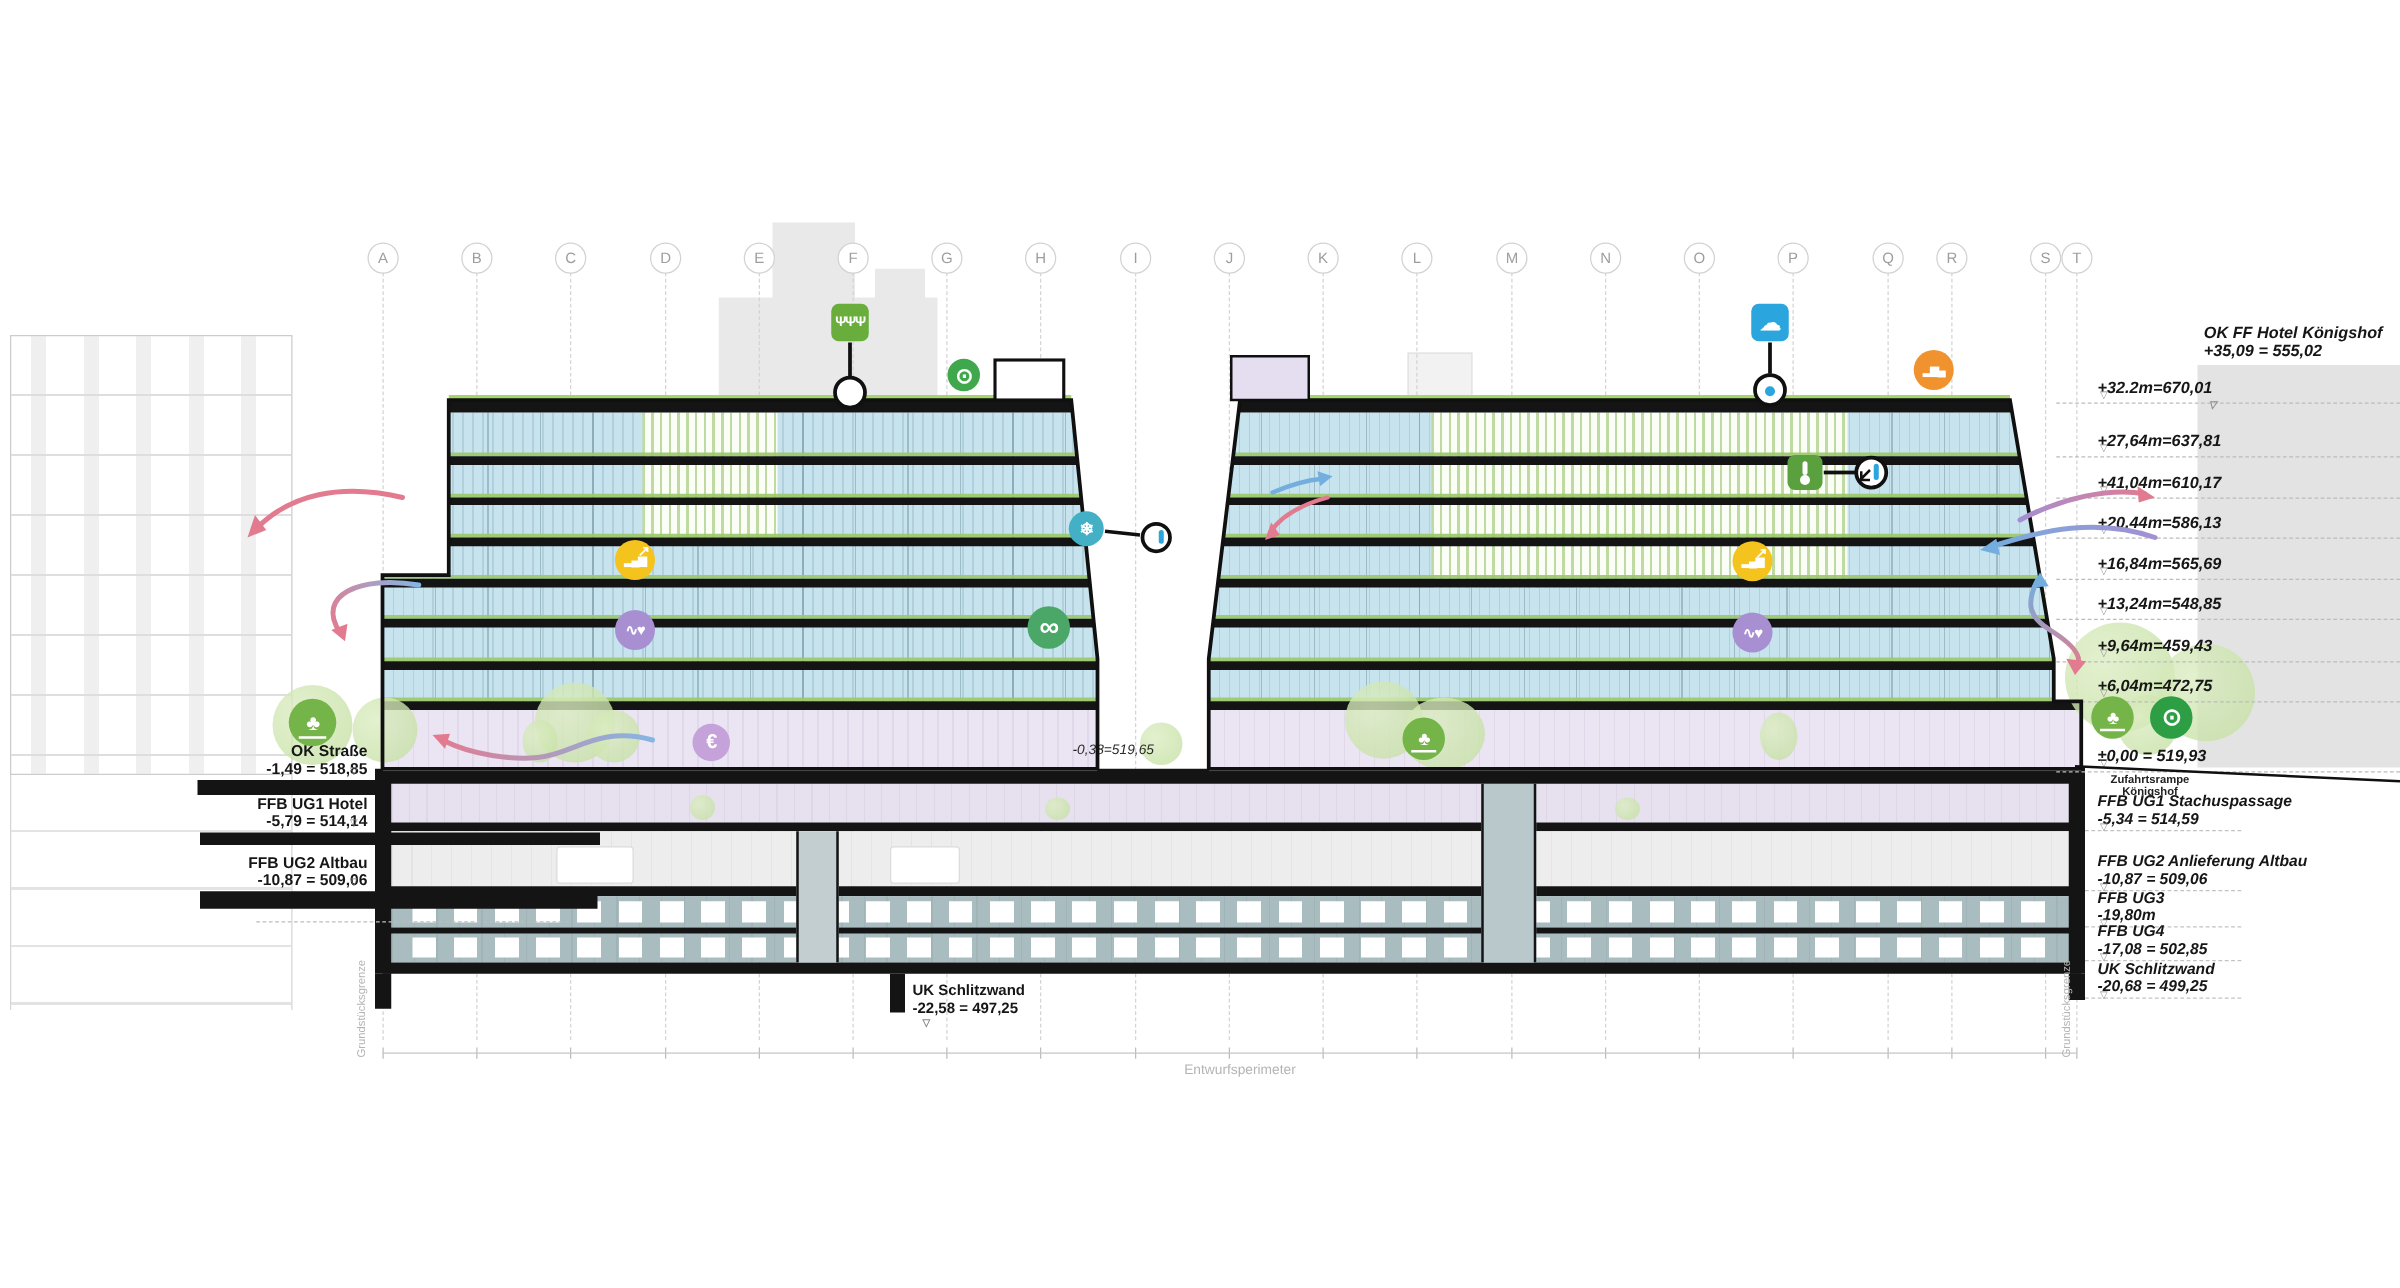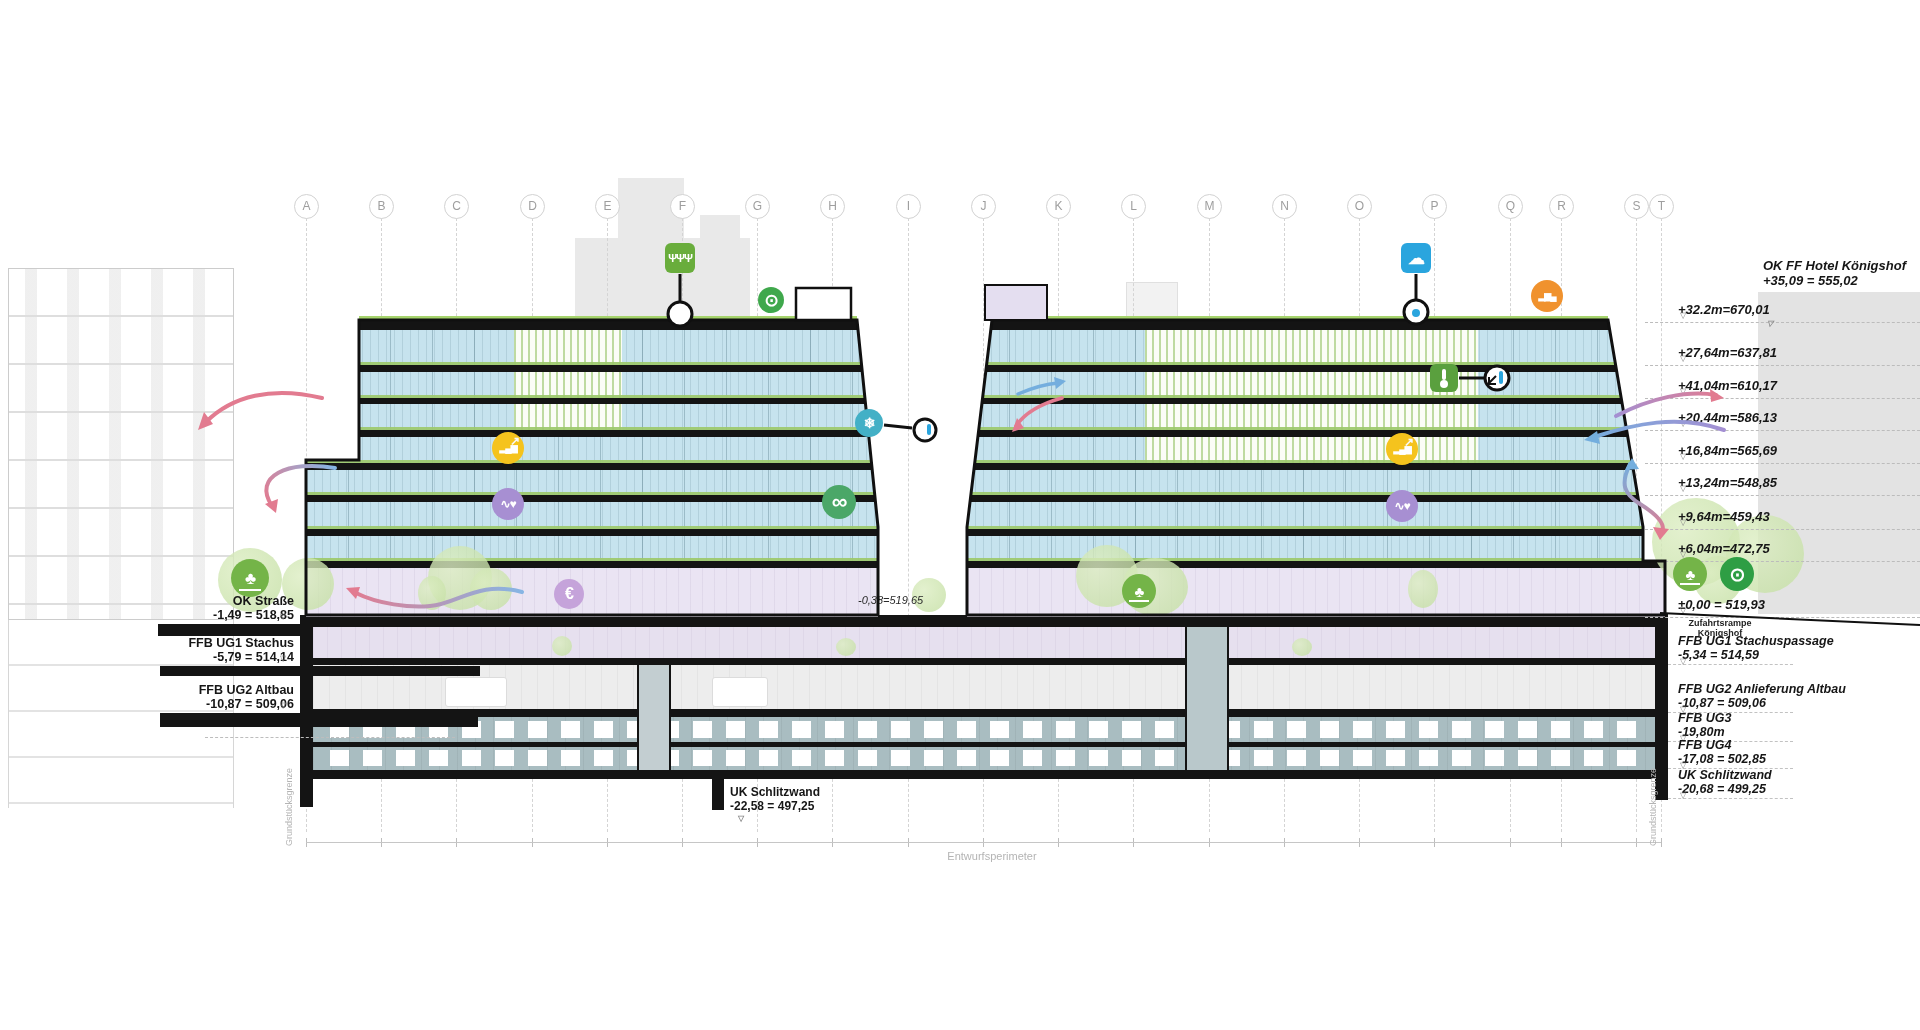--- a/index.html
+++ b/index.html
@@ -376,21 +376,21 @@
     </div>
 
   <div id="llevel-host">
 
   <div class="llevel" style="top: 622px;">
         <div class="ll-name">OK Straße</div>
         <div class="ll-value">-1,49 = 518,85</div>
         <div class="tri" style="left:280px;top:-9px;">▽</div>
       </div>
       <div class="llevel" style="top: 664px;">
-        <div class="ll-name">FFB UG1 Stachus</div>
+        <div class="ll-name">FFB UG1 Hotel</div>
         <div class="ll-value">-5,79 = 514,14</div>
         <div class="tri" style="left:280px;top:-9px;">▽</div>
       </div>
       <div class="llevel" style="top: 711px;">
         <div class="ll-name">FFB UG2 Altbau</div>
         <div class="ll-value">-10,87 = 509,06</div>
         <div class="tri" style="left:280px;top:-9px;">▽</div>
       </div>
     </div>
 

